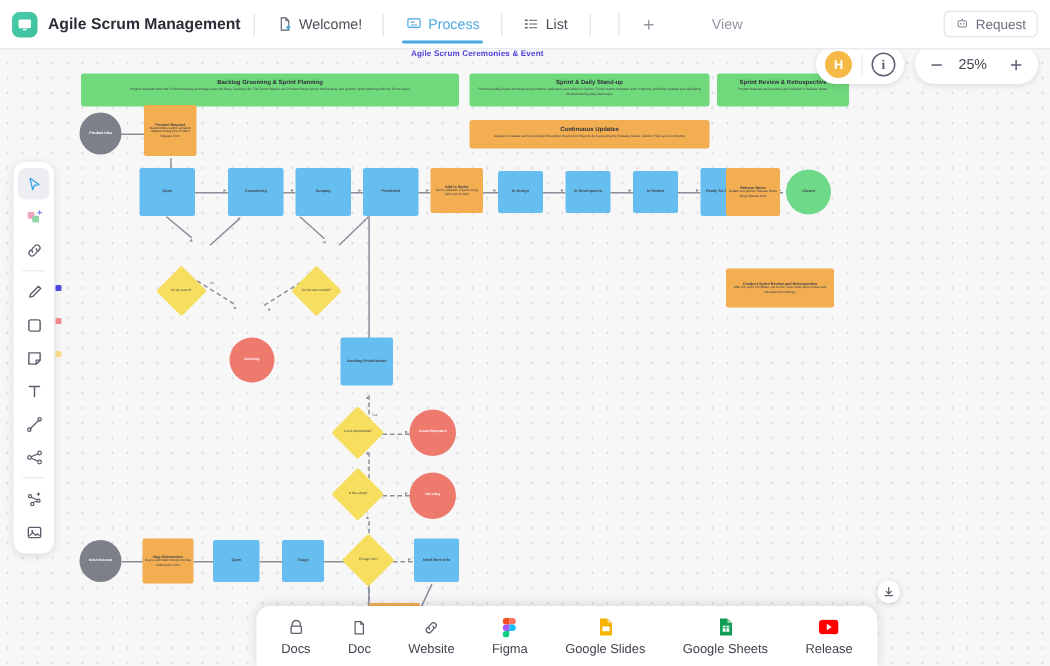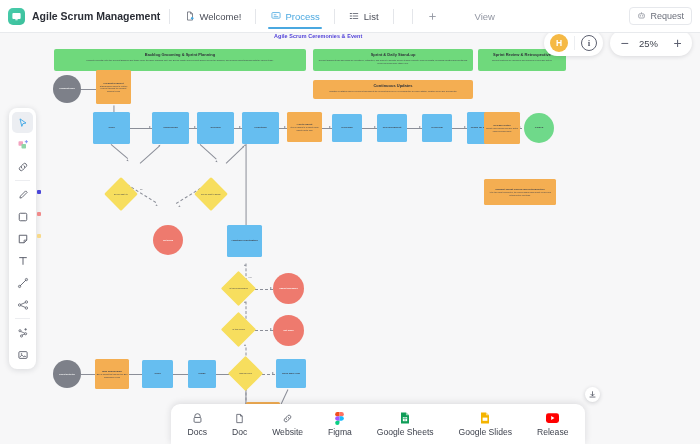--- a/index.html
+++ b/index.html
@@ -578,37 +578,37 @@
             <path d="M5 5h2.5a2.5 2.5 0 010 5H5z" fill="#1ABCFE"></path>
             <path d="M2.5 5H5v5H2.5a2.5 2.5 0 010-5z" fill="#A259FF"></path>
             <path d="M2.5 10H5v2.5A2.5 2.5 0 112.5 10z" fill="#0ACF83"></path>
           </svg>
       </div>
       <div class="dock-lb">Figma</div>
     </div>
     <div class="dock-item">
       <div class="dock-ic">
         <svg width="10" height="12" viewBox="0 0 12 15">
+            <path d="M1 .5h6.2L11 4.2V14a.5.5 0 01-.5.5h-9A.5.5 0 011 14z" fill="#F4B400"></path>
+            <path d="M7.2.5L11 4.2H7.2z" fill="#FADA8A"></path>
+            <rect x="3" y="7" width="6" height="4" fill="#fff"></rect>
+          </svg>
+      </div>
+      <div class="dock-lb">Google Slides</div>
+    </div>
+    <div class="dock-item">
+      <div class="dock-ic">
+        <svg width="10" height="12" viewBox="0 0 12 15">
             <path d="M1 .5h6.2L11 4.2V14a.5.5 0 01-.5.5h-9A.5.5 0 011 14z" fill="#0F9D58"></path>
             <path d="M7.2.5L11 4.2H7.2z" fill="#9BD5B4"></path>
             <path d="M3.3 6.5h5.4v5H3.3z" fill="#fff"></path>
             <path d="M3.3 8.2h5.4M6 6.5v5" stroke="#0F9D58" stroke-width=".7"></path>
           </svg>
       </div>
       <div class="dock-lb">Google Sheets</div>
-    </div>
-    <div class="dock-item">
-      <div class="dock-ic">
-        <svg width="10" height="12" viewBox="0 0 12 15">
-            <path d="M1 .5h6.2L11 4.2V14a.5.5 0 01-.5.5h-9A.5.5 0 011 14z" fill="#F4B400"></path>
-            <path d="M7.2.5L11 4.2H7.2z" fill="#FADA8A"></path>
-            <rect x="3" y="7" width="6" height="4" fill="#fff"></rect>
-          </svg>
-      </div>
-      <div class="dock-lb">Google Slides</div>
     </div>
     <div class="dock-item">
       <div class="dock-ic">
         <svg width="13" height="10" viewBox="0 0 16 12">
             <rect width="16" height="12" rx="3" fill="#FF0000"></rect>
             <path d="M6.4 3.4l4 2.6-4 2.6z" fill="#fff"></path>
           </svg>
       </div>
       <div class="dock-lb">Release</div>
     </div>

